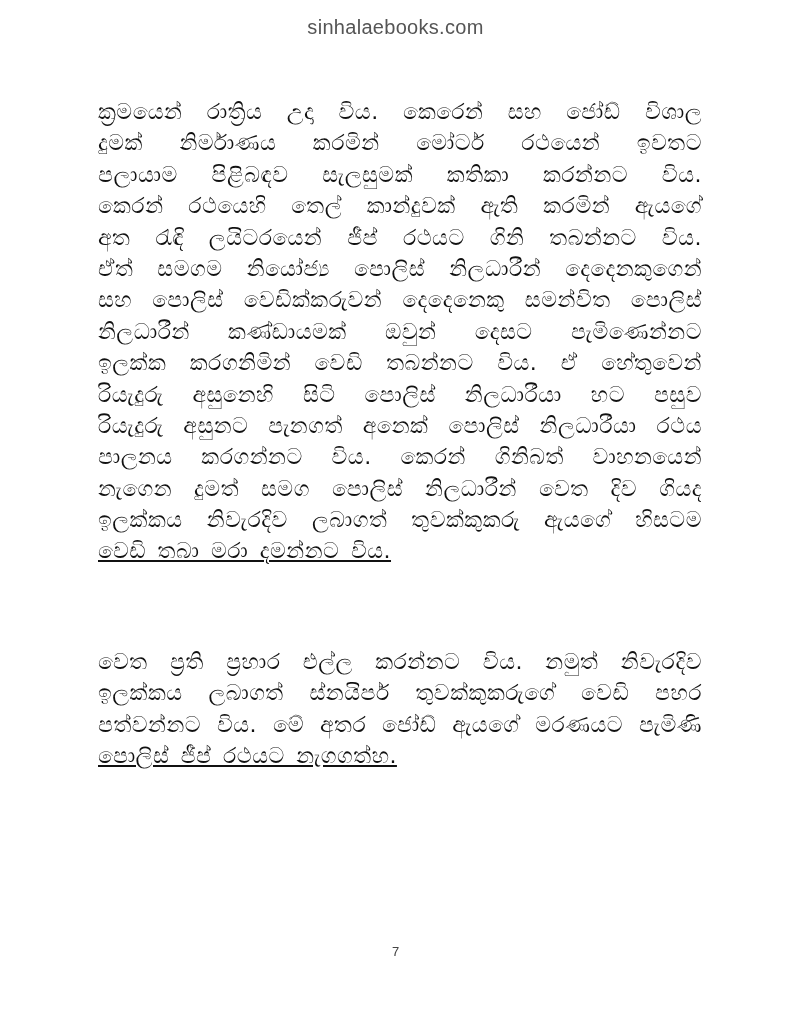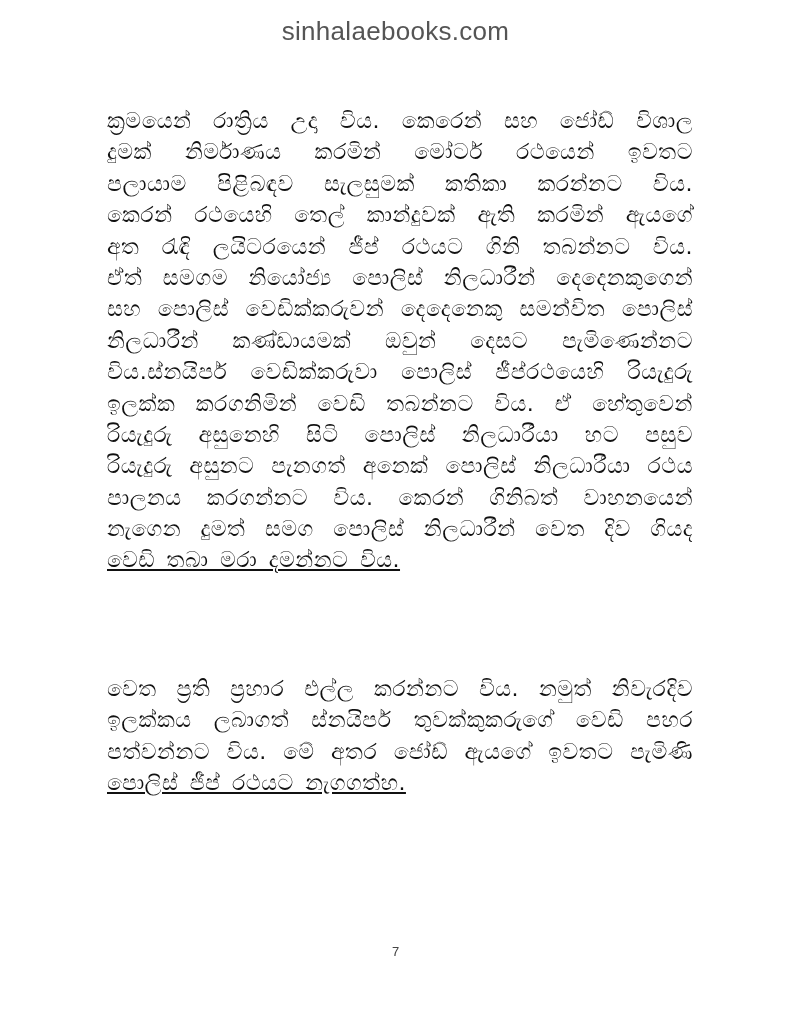--- a/index.html
+++ b/index.html
@@ -15,32 +15,32 @@
       font-family: "DejaVu Sans", sans-serif;
       color: #111111;
     }
     .site-header {
       position: absolute;
       top: 16px;
       left: 0;
       width: 791px;
       text-align: center;
       font-family: "Liberation Sans", sans-serif;
-      font-size: 26px;
+      font-size: 20px;
       color: #555555;
       letter-spacing: 0.3px;
     }
     .content {
       position: absolute;
       left: 90px;
       top: 88px;
       width: 620px;
     }
     .paragraph {
-      margin: 17px;
+      margin: 8px;
     }
     .line {
       display: block;
       white-space: nowrap;
       font-size: 22px;
       line-height: 31.4px;
       height: 31.4px;
       text-align: justify;
       text-align-last: justify;
       letter-spacing: 0.5px;
@@ -72,32 +72,32 @@
 <div class="content">
   <div class="paragraph">
     <span class="line">ක්‍රමයෙන් රාත්‍රිය උදා විය. කෙරෙන් සහ ජෝඩ් විශාල</span>
     <span class="line">දුමක් නිර්මාණය කරමින් මෝටර් රථයෙන් ඉවතට</span>
     <span class="line">පලායාම පිළිබඳව සැලසුමක් කතිකා කරන්නට විය.</span>
     <span class="line">කෙරන් රථයෙහි තෙල් කාන්දුවක් ඇති කරමින් ඇයගේ</span>
     <span class="line">අත රැඳි ලයිටරයෙන් ජීප් රථයට ගිනි තබන්නට විය.</span>
     <span class="line">ඒත් සමගම නියෝජ්‍ය පොලිස් නිලධාරීන් දෙදෙනකුගෙන්</span>
     <span class="line">සහ පොලිස් වෙඩික්කරුවන් දෙදෙනෙකු සමන්විත පොලිස්</span>
     <span class="line">නිලධාරීන් කණ්ඩායමක් ඔවුන් දෙසට පැමිණෙන්නට</span>
-    <span class="line">විය.ස්නයිපර් වෙඩික්කරුවා පොලිස් ජීප්රථයෙහි රියැදුරු</span>
     <span class="line">ඉලක්ක කරගනිමින් වෙඩි තබන්නට විය. ඒ හේතුවෙන්</span>
     <span class="line">රියැදුරු අසුනෙහි සිටි පොලිස් නිලධාරීයා හට පසුව</span>
     <span class="line">රියැදුරු අසුනට පැනගත් අනෙක් පොලිස් නිලධාරීයා රථය</span>
     <span class="line">පාලනය කරගන්නට විය. කෙරන් ගිනිබත් වාහනයෙන්</span>
     <span class="line">නැගෙන දුමත් සමග පොලිස් නිලධාරීන් වෙත  දිව ගියද</span>
+    <span class="line">ඉලක්කය නිවැරදිව ලබාගත් තුවක්කුකරු ඇයගේ හිසටම</span>
     <span class="line last">වෙඩි තබා මරා දමන්නට විය.</span>
   </div>
 
   <div class="paragraph-gap"></div>
 
   <div class="paragraph">
     <span class="line">වෙත ප්‍රති ප්‍රහාර එල්ල කරන්නට විය. නමුත් නිවැරදිව</span>
     <span class="line">ඉලක්කය ලබාගත් ස්නයිපර් තුවක්කුකරුගේ වෙඩි පහර</span>
-    <span class="line">පත්වන්නට විය. මේ අතර ජෝඩ් ඇයගේ ඉවතට පැමිණි</span>
+    <span class="line">පත්වන්නට විය. මේ අතර ජෝඩ් ඇයගේ මරණයට පැමිණි</span>
     <span class="line last">පොලිස් ජීප් රථයට නැගගත්හ.</span>
   </div>
 </div>
 
 <div class="page-number">7</div>
 
 </body></html>

